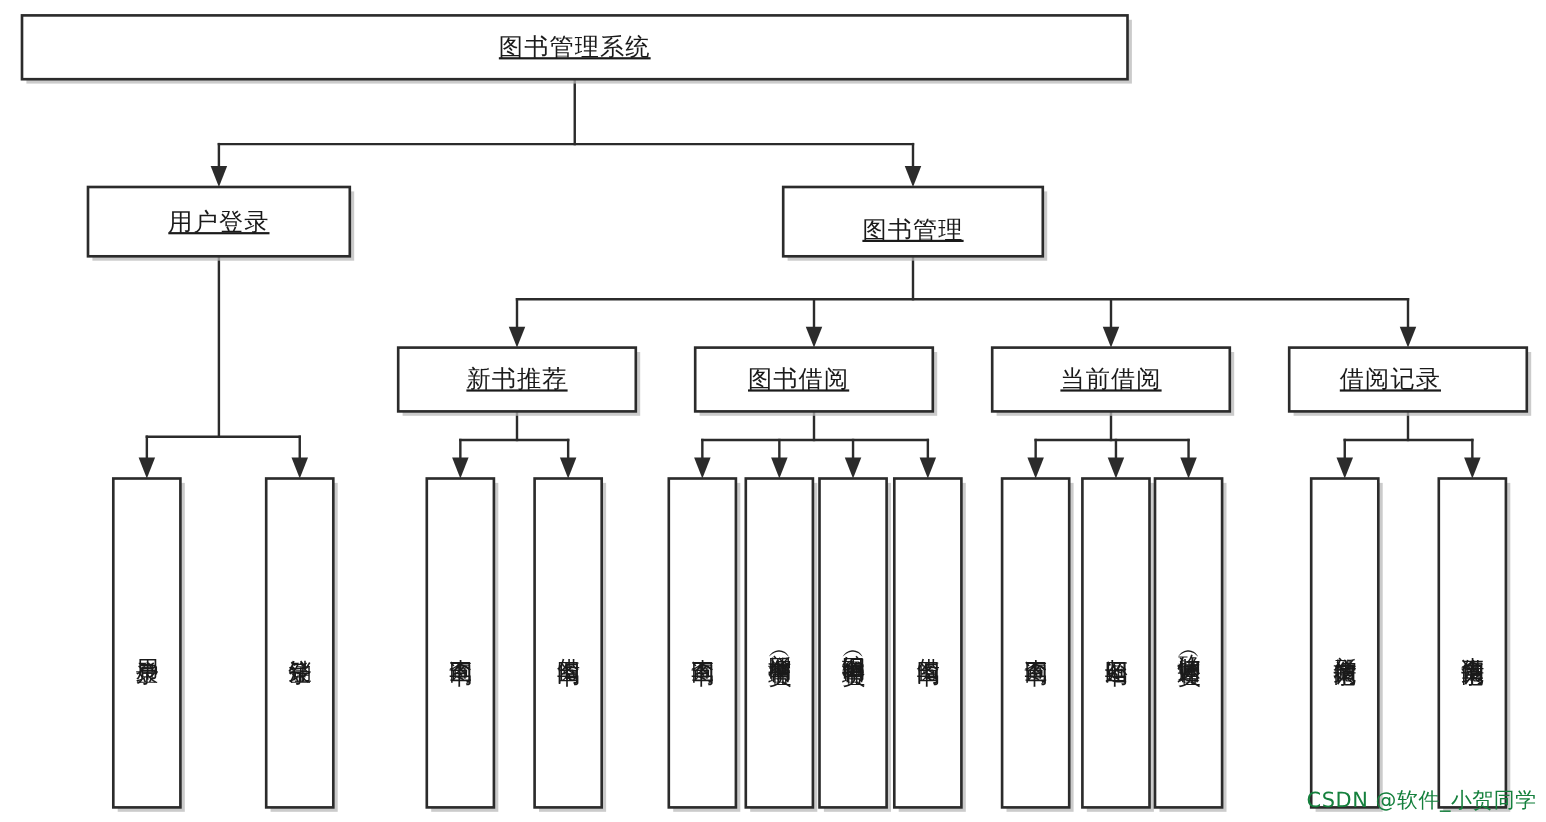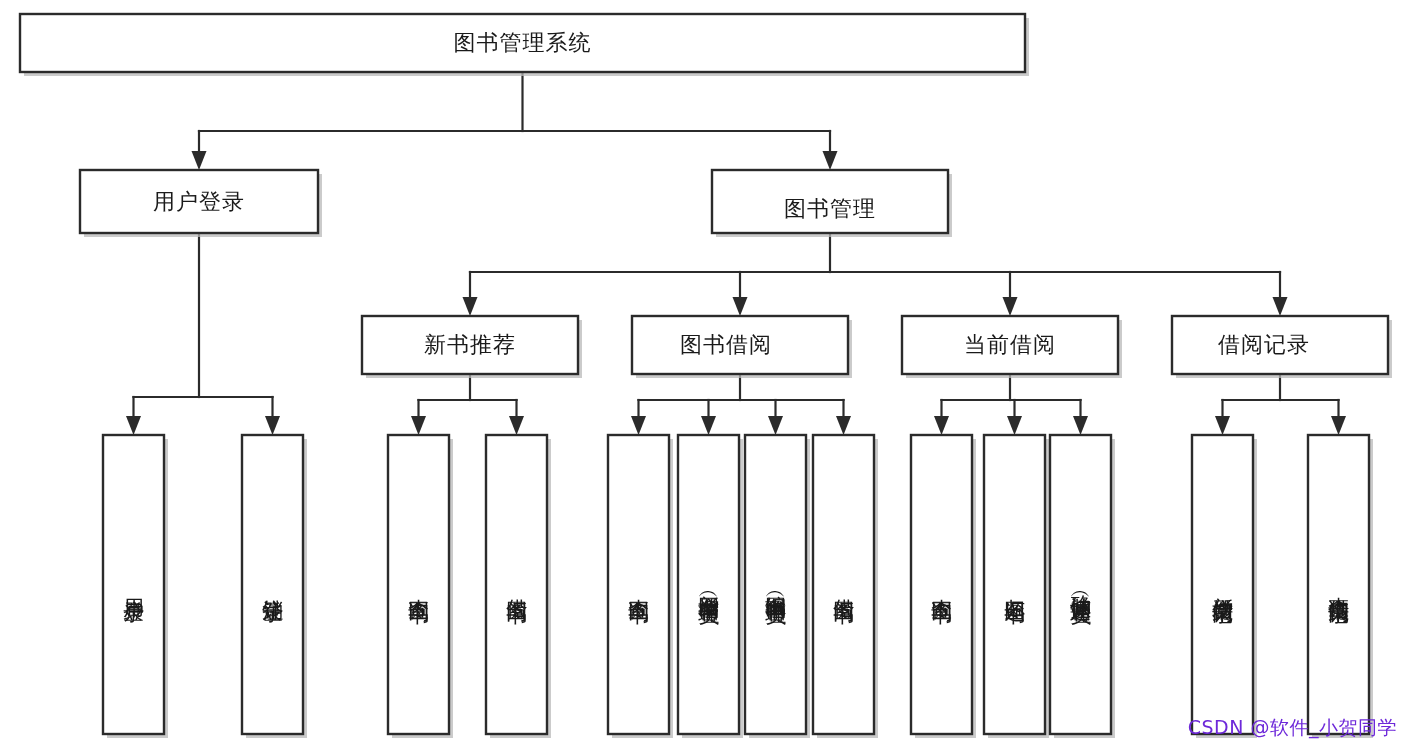--- a/index.html
+++ b/index.html
@@ -67,28 +67,29 @@
     position: absolute;
     display: flex;
     align-items: center;
     justify-content: center;
     font-family: "DejaVu Sans", "Liberation Sans", sans-serif;
     font-size: 22px;
     letter-spacing: 1px;
     color: #1a1a1a;
     pointer-events: none;
     white-space: nowrap;
+    text-decoration: underline;
   }
   #watermark {
     position: absolute;
     right: 8px;
     bottom: 6px;
     font-family: "DejaVu Sans", "Liberation Sans", sans-serif;
     font-size: 19px;
-    color: #6d28d9;
+    color: #15803d;
     letter-spacing: 0.5px;
     user-select: none;
     white-space: nowrap;
   }
 </style>
 </head>
 <body>
 
 <div id="diagram-root">
 

